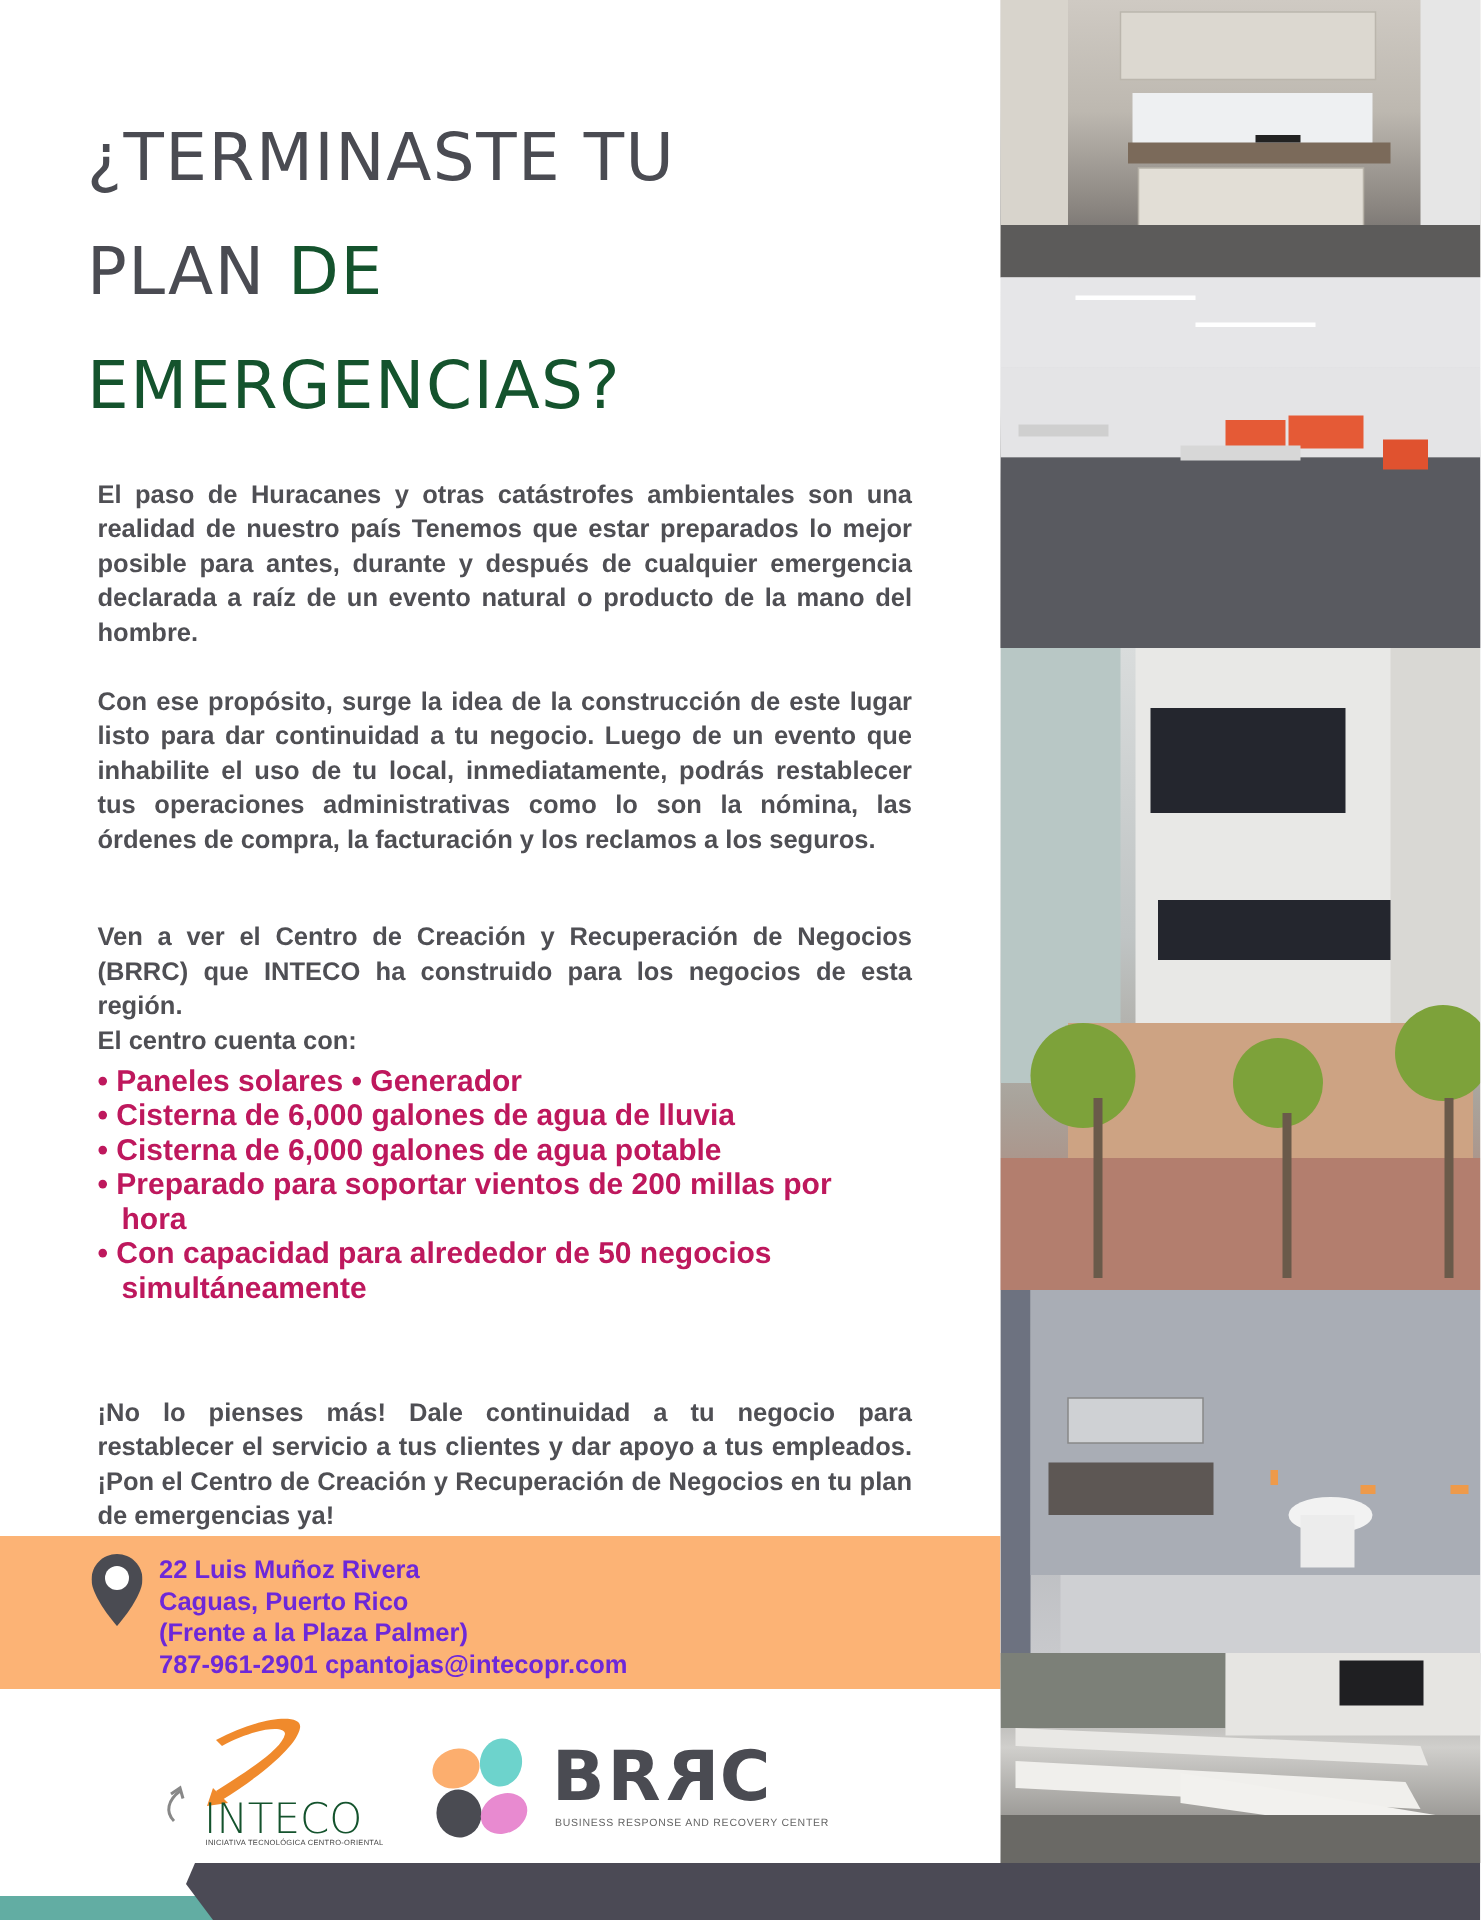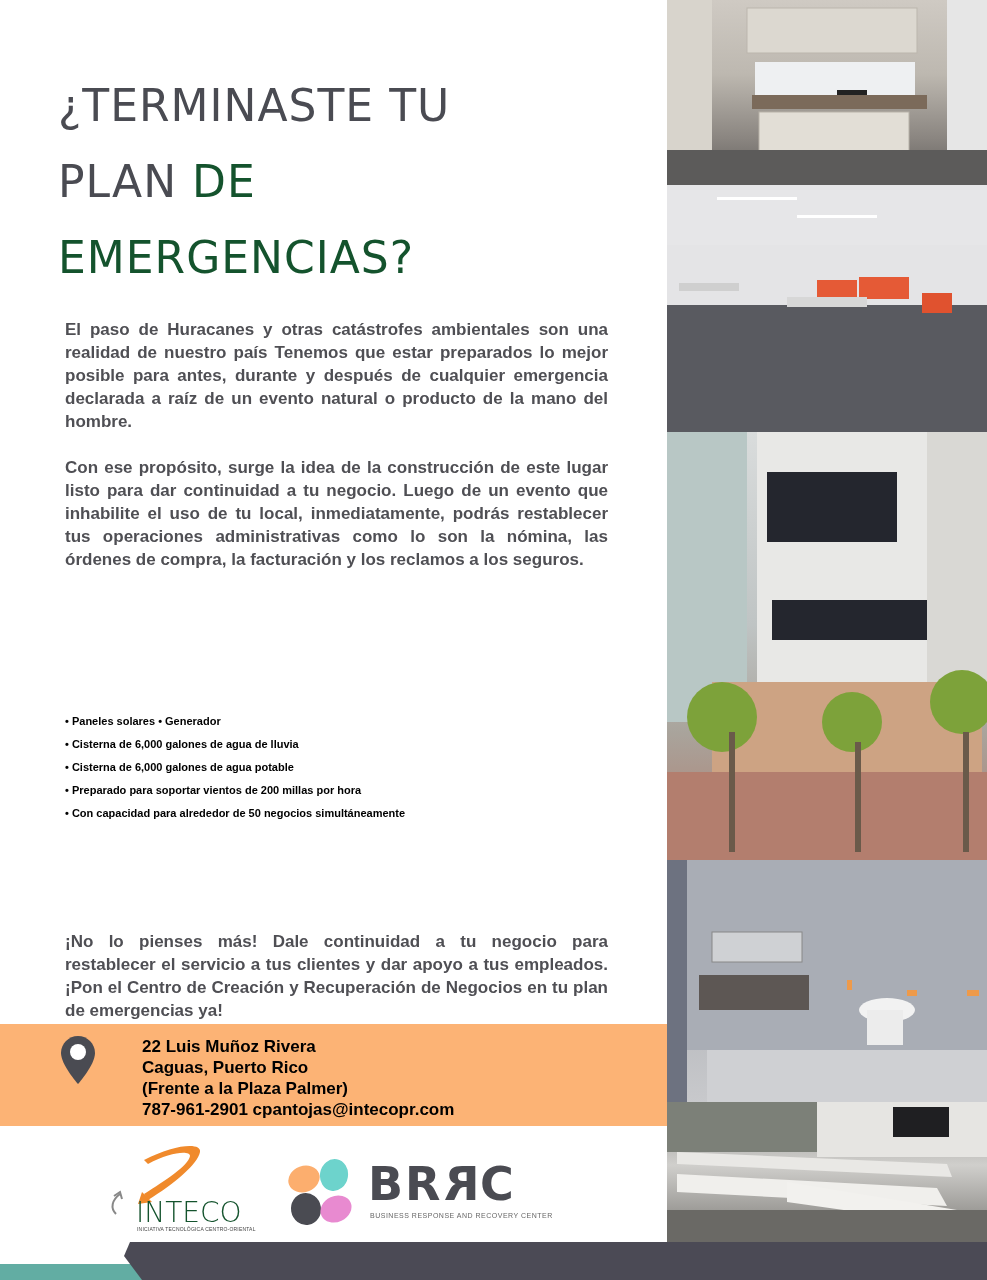--- a/index.html
+++ b/index.html
@@ -17,33 +17,33 @@
 
   .body-text {
     position: absolute; left: 65px; width: 543px;
     font-family: "Liberation Sans", sans-serif; font-weight: 700;
     font-size: 17px; line-height: 23px; color: #4f4f54; text-align: justify; margin-top: 16px;
   }
   .p1 { top: 302px; }
   .p2 { top: 440px; }
   .p3 { top: 597px; }
   .features { position: absolute; left: 65px; top: 710px; width: 520px; list-style: none;
-    font-family: "Liberation Sans", sans-serif; font-weight: 700; font-size: 11px; line-height: 23px; color: #000000; }
+    font-family: "Liberation Sans", sans-serif; font-weight: 700; font-size: 20px; line-height: 23px; color: #be185d; }
   .features li { padding-left: 16px; text-indent: -16px; }
   .features li::before { content: "• "; }
   .p4 { top: 914px; }
 
   .address-band {
     position: absolute; left: 0; top: 1024px; width: 667px; height: 102px;
     background: #fcb375;
   }
   .pin { position: absolute; left: 61px; top: 1036px; width: 34px; height: 48px; }
   .address {
     position: absolute; left: 106px; top: 1036px;
-    font-family: "Liberation Sans", sans-serif; font-weight: 700; font-size: 17px; line-height: 21px; color: #000000; margin-left: 36px;
+    font-family: "Liberation Sans", sans-serif; font-weight: 700; font-size: 17px; line-height: 21px; color: #6d28d9;
   }
 
   .logo-inteco { position: absolute; left: 104px; top: 1142px; width: 160px; height: 92px; }
   .inteco-word { position: absolute; left: 136px; top: 1198px; font-family: "DejaVu Sans", sans-serif; font-weight: 300;
     font-size: 28px; letter-spacing: 0px; color: #14532d; line-height: 30px; }
   .inteco-sub { position: absolute; left: 137px; top: 1226px; font-family: "Liberation Sans", sans-serif; font-size: 5px; color: #444; letter-spacing: 0.2px; }
 
   .logo-brrc-mark { position: absolute; left: 286px; top: 1157px; width: 72px; height: 72px; }
   .brrc-word { position: absolute; left: 368px; top: 1158px; font-family: "DejaVu Sans", sans-serif; font-weight: 700;
     font-size: 46px; letter-spacing: 2px; color: #4a4b52; line-height: 52px; }
@@ -73,20 +73,24 @@
 <div class="left">
 
   <h1 class="headline">
     <span>¿TERMINASTE TU</span><br>
     <span>PLAN </span><span class="orange">DE</span><br>
     <span class="orange">EMERGENCIAS?</span>
   </h1>
 
   <p class="body-text p1">El paso de Huracanes y otras catástrofes ambientales son una realidad de nuestro país Tenemos que estar preparados lo mejor posible para antes, durante y después de cualquier emergencia declarada  a raíz de un evento natural o producto de la mano del hombre.</p>
   <p class="body-text p2">Con ese propósito, surge la idea de la construcción de este lugar listo para dar continuidad a tu    negocio. Luego de un evento  que inhabilite el uso de tu local, inmediatamente, podrás  restablecer tus operaciones administrativas como lo son la nómina, las órdenes de compra, la facturación y los reclamos a los seguros.</p>
+  <div class="body-text p3">
+    <div>Ven a ver el Centro de Creación y Recuperación de Negocios (BRRC)  que INTECO ha construido para los negocios de esta región.</div>
+    <div style="text-align:left">El centro cuenta con:</div>
+  </div>
 
   <ul class="features">
     <li>Paneles solares • Generador</li>
     <li>Cisterna de 6,000 galones de agua de lluvia</li>
     <li>Cisterna de 6,000 galones de agua potable</li>
     <li>Preparado para soportar vientos de 200 millas por hora</li>
     <li>Con capacidad para alrededor de 50 negocios simultáneamente</li>
   </ul>
 
   <p class="body-text p4">¡No lo pienses  más! Dale continuidad a tu negocio  para restablecer el servicio a tus clientes y dar apoyo a tus empleados. ¡Pon el Centro de Creación y Recuperación de Negocios en tu plan de emergencias ya!</p>

